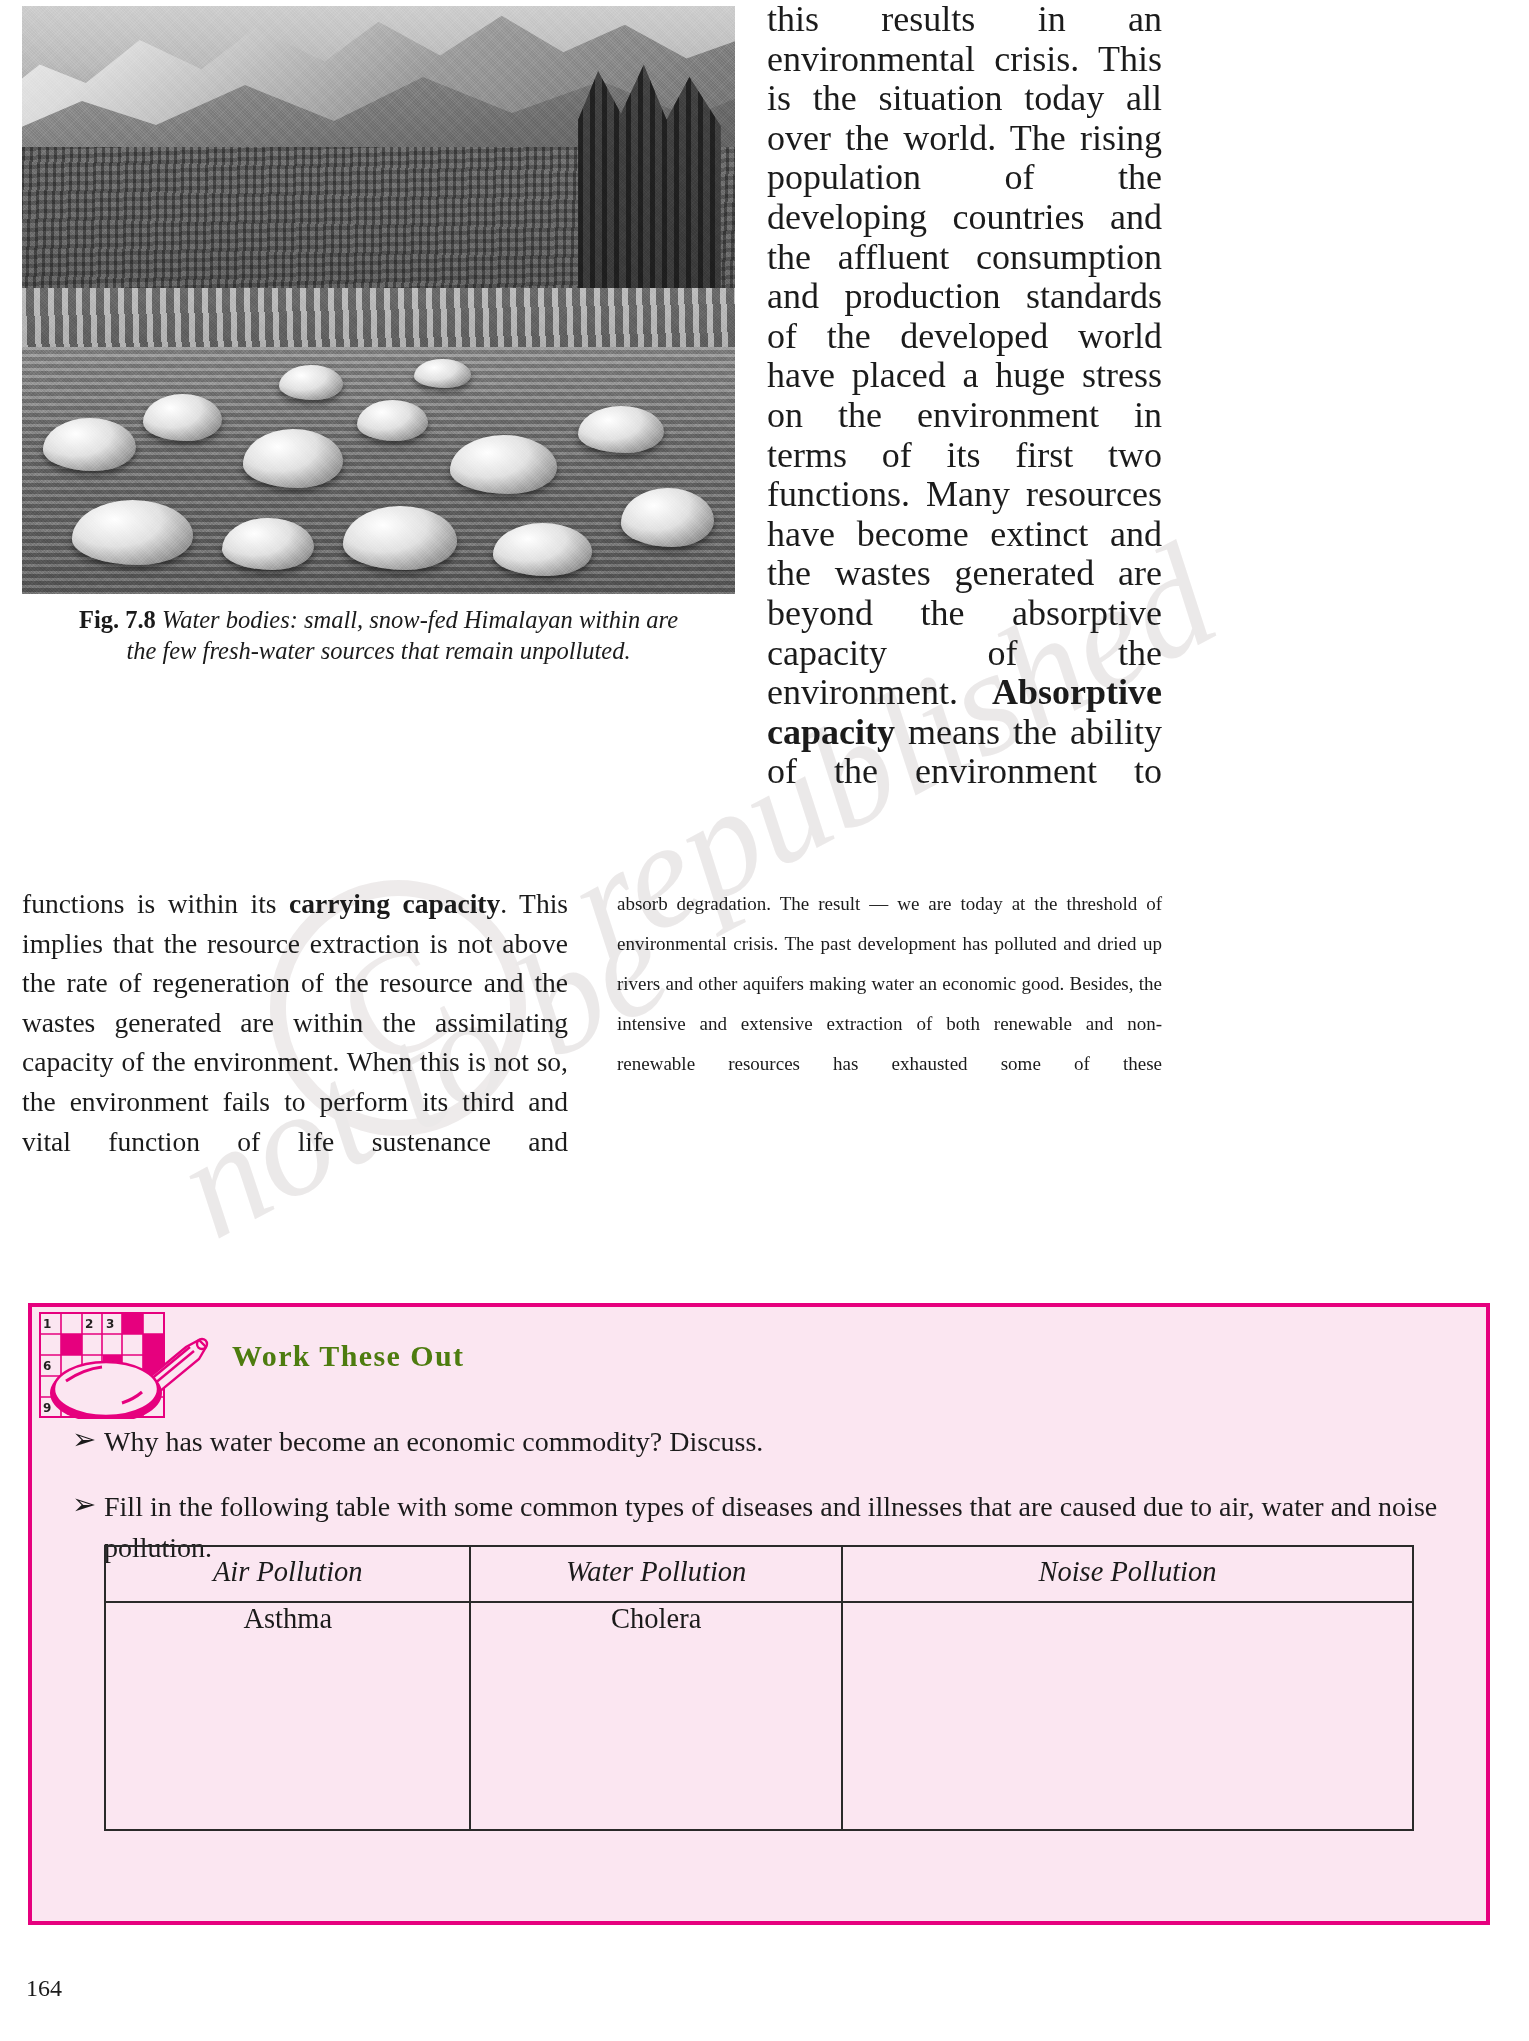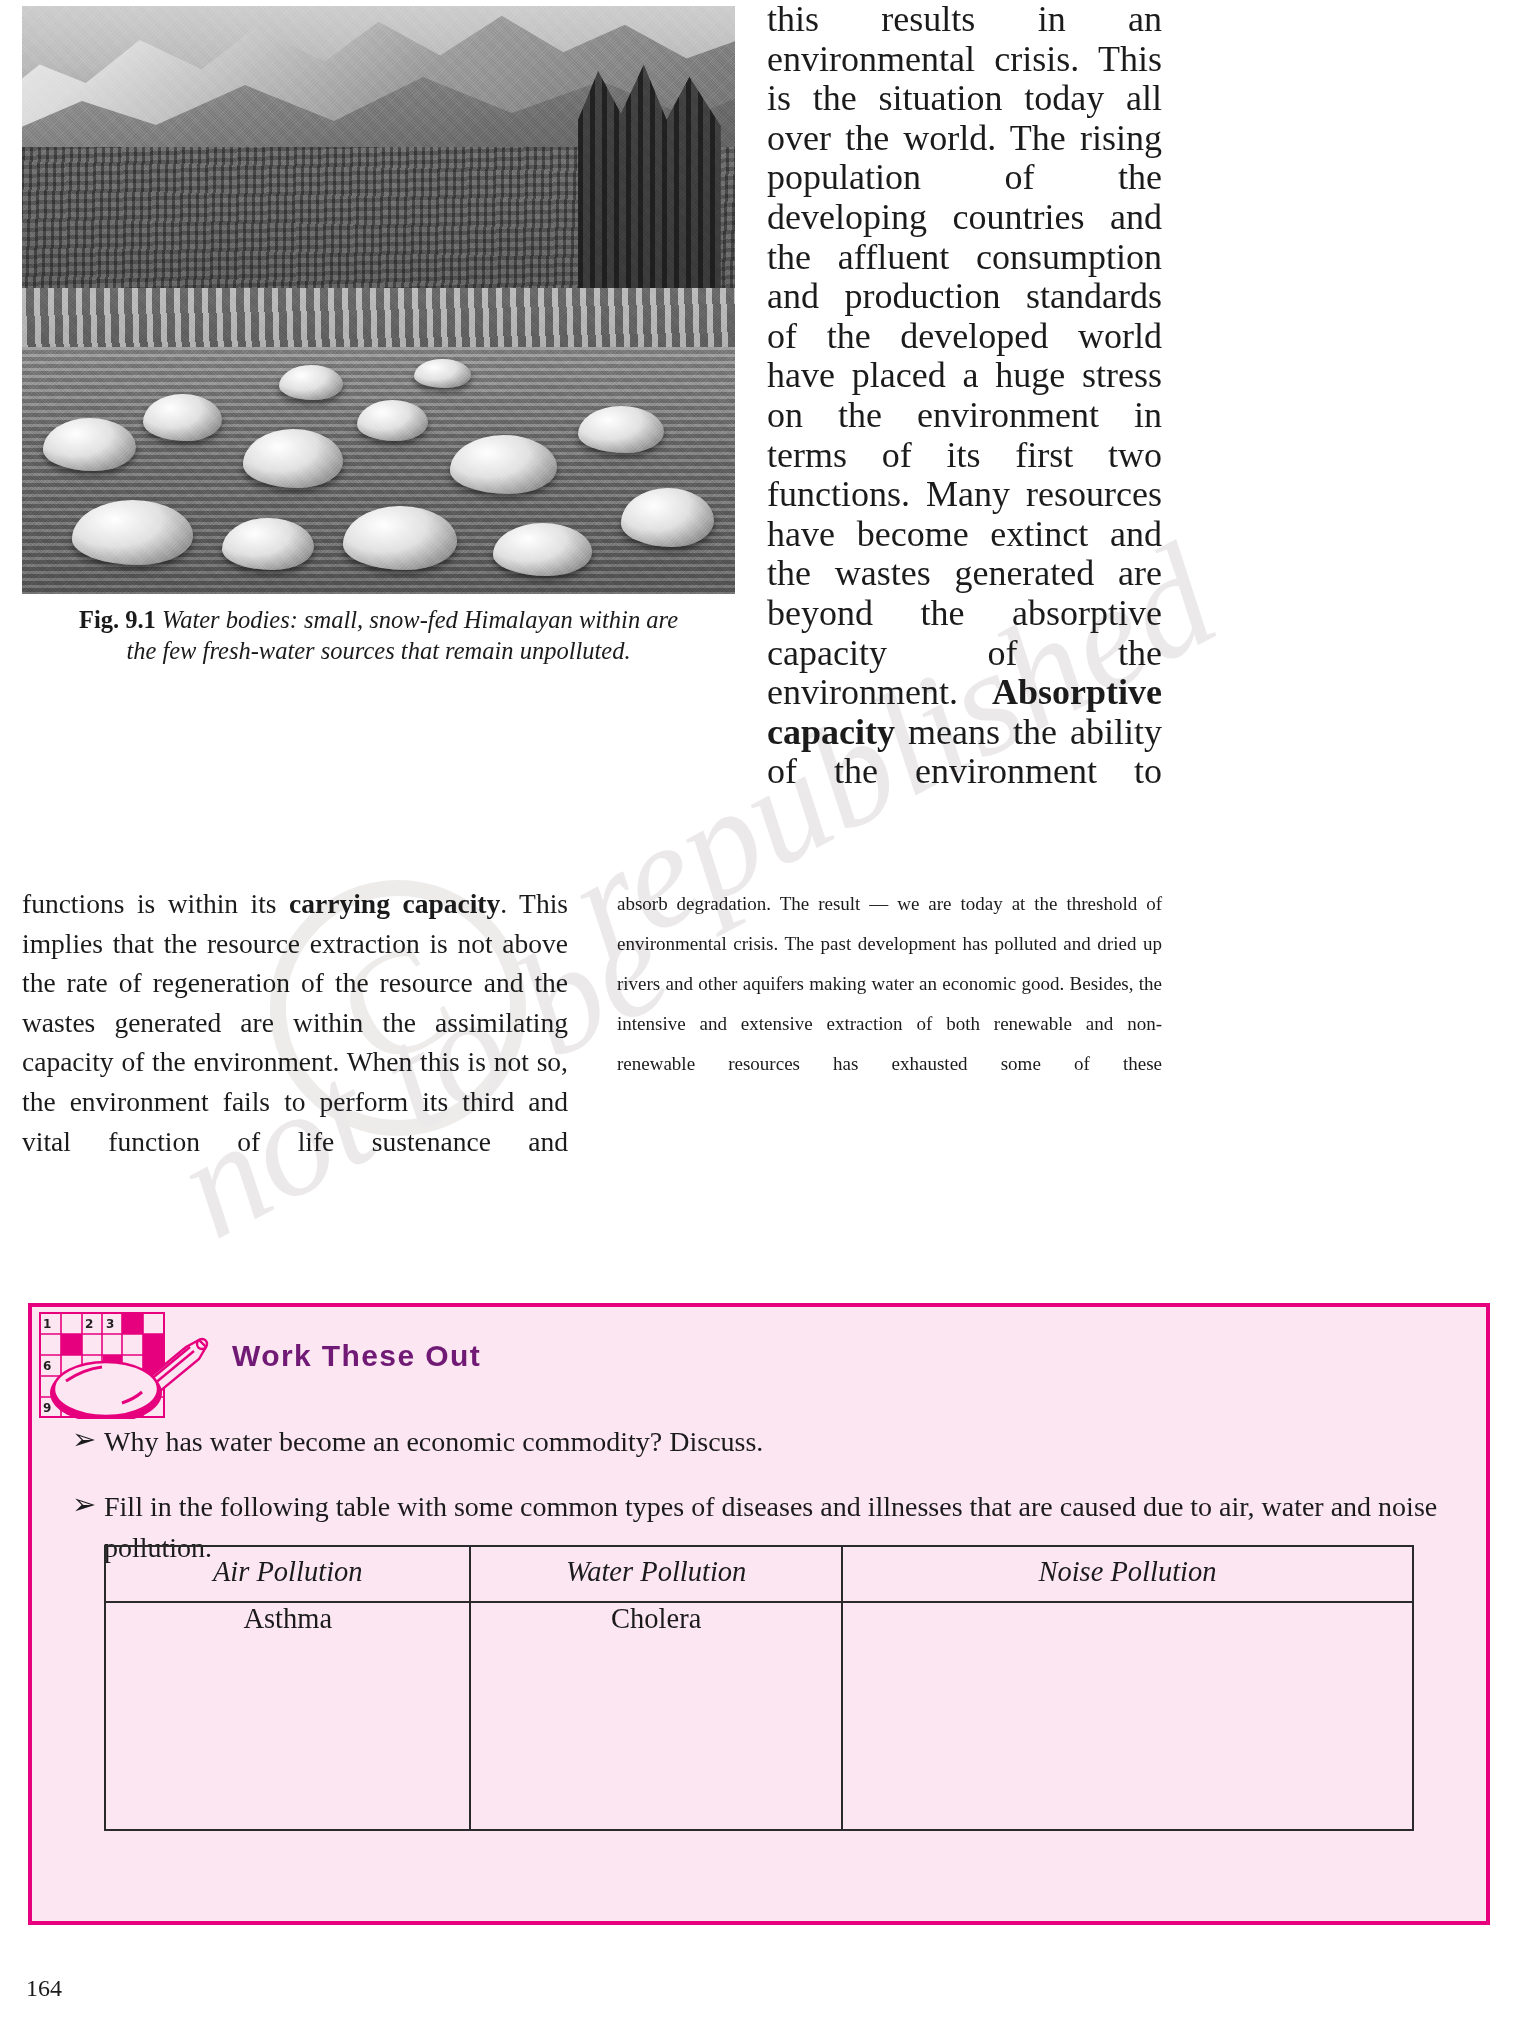--- a/index.html
+++ b/index.html
@@ -201,25 +201,25 @@
     height: 92px;
   }
   #wto-icon {
     position: absolute;
     left: 4px; top: 2px;
     width: 185px; height: 110px;
   }
   #wto-title {
     position: absolute;
     left: 200px; top: 32px;
-    font-family: Liberation Sans, sans-serif;
+    font-family: Liberation Serif, serif;
     font-weight: bold;
     font-size: 30px;
     letter-spacing: 1.4px;
-    color: #701a75;
+    color: #4d7c0f;
   }
   .wto-item {
     position: relative;
     padding-left: 72px;
     padding-right: 40px;
     font-size: 28px;
     line-height: 41px;
     color: #1b1b1b;
   }
   .wto-item .arrow {
@@ -318,21 +318,21 @@
         <div class="rock" style="left:7%;  top:84%; width:17%; height:11%;"></div>
         <div class="rock" style="left:28%; top:87%; width:13%; height:9%;"></div>
         <div class="rock" style="left:45%; top:85%; width:16%; height:11%;"></div>
         <div class="rock" style="left:66%; top:88%; width:14%; height:9%;"></div>
         <div class="rock" style="left:84%; top:82%; width:13%; height:10%;"></div>
         <div class="rock" style="left:36%; top:61%; width:9%;  height:6%;"></div>
         <div class="rock" style="left:55%; top:60%; width:8%;  height:5%;"></div>
         <div class="grain"></div>
       </div>
       <figcaption id="figure-caption">
-        <span class="fig-label">Fig. 9.1</span>
+        <span class="fig-label">Fig. 7.8</span>
         <span>Water bodies: small, snow-fed Himalayan within are</span><br>
         <span>the few fresh-water sources that remain unpolluted.</span>
       </figcaption>
     </figure>
 
     <div id="right-col">
       <span>this results in an environmental crisis. This is the situation today all over the world. The rising population of the developing countries and the affluent consumption and production standards of the developed world have placed a huge stress on the environment in terms of its first two functions. Many resources have become extinct and the wastes generated are beyond the absorptive capacity of the environment. </span><b>Absorptive capacity</b><span> means the ability of the environment to</span>
     </div>
 
   </div>

